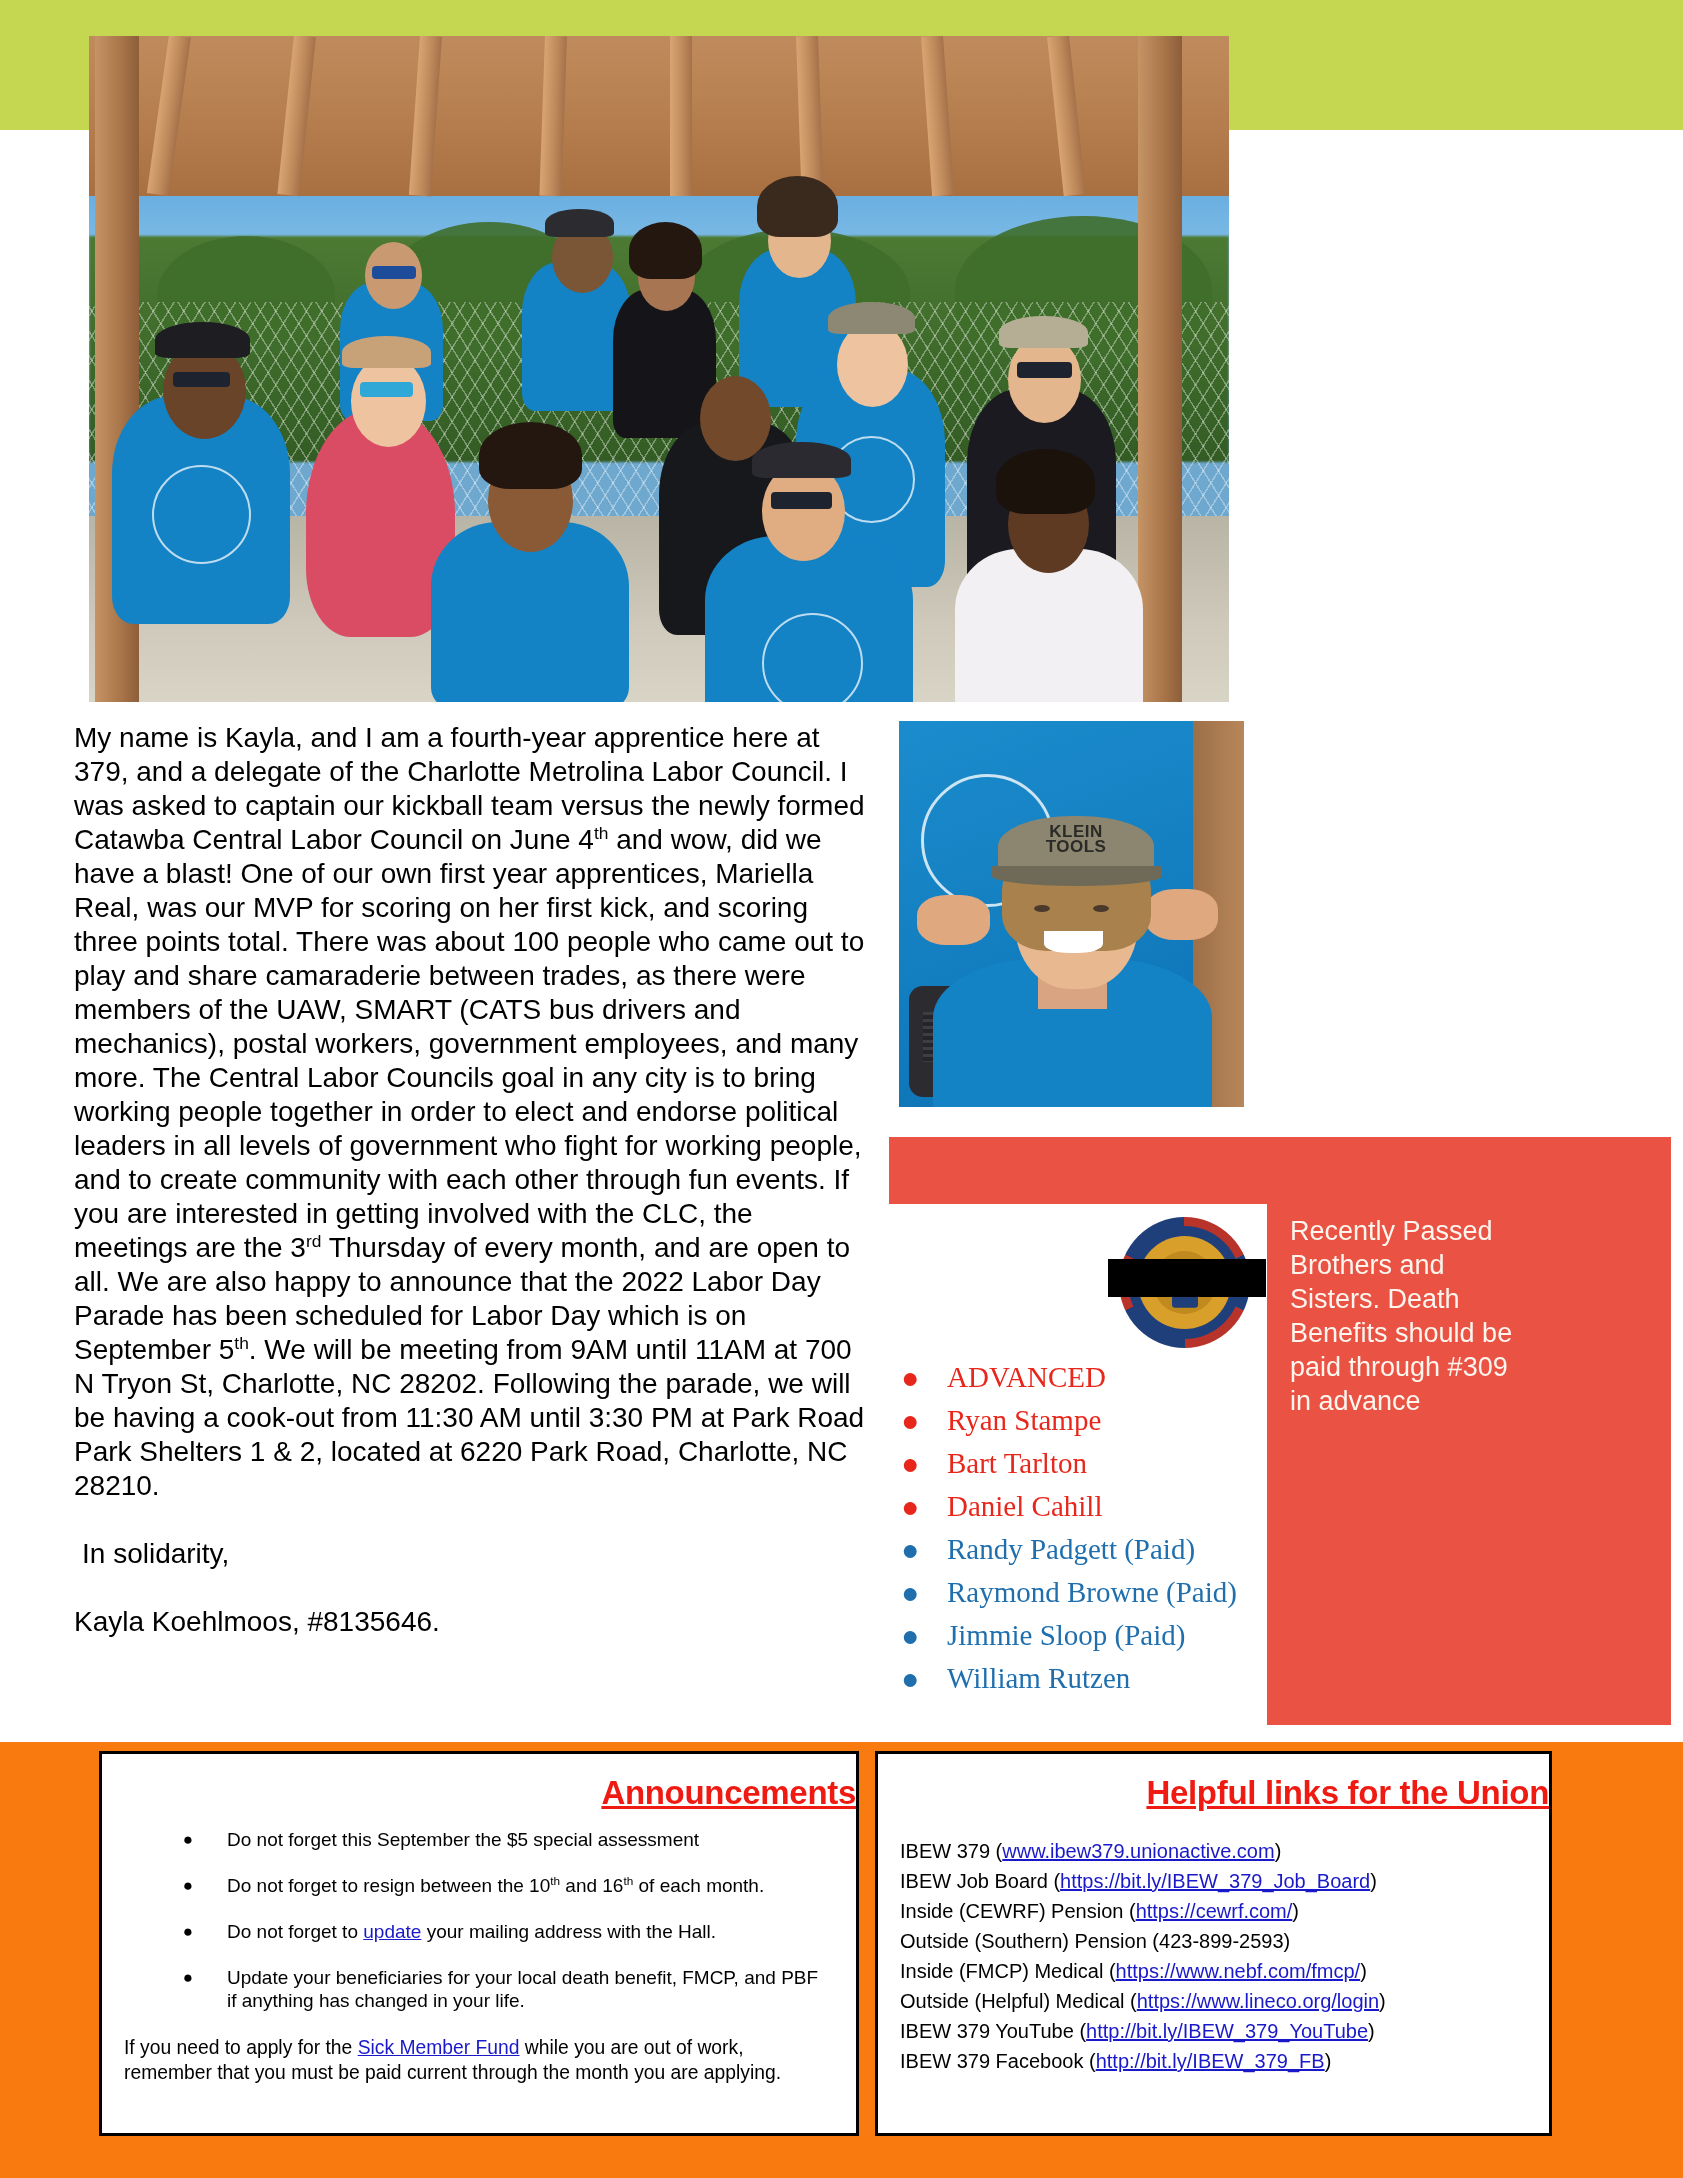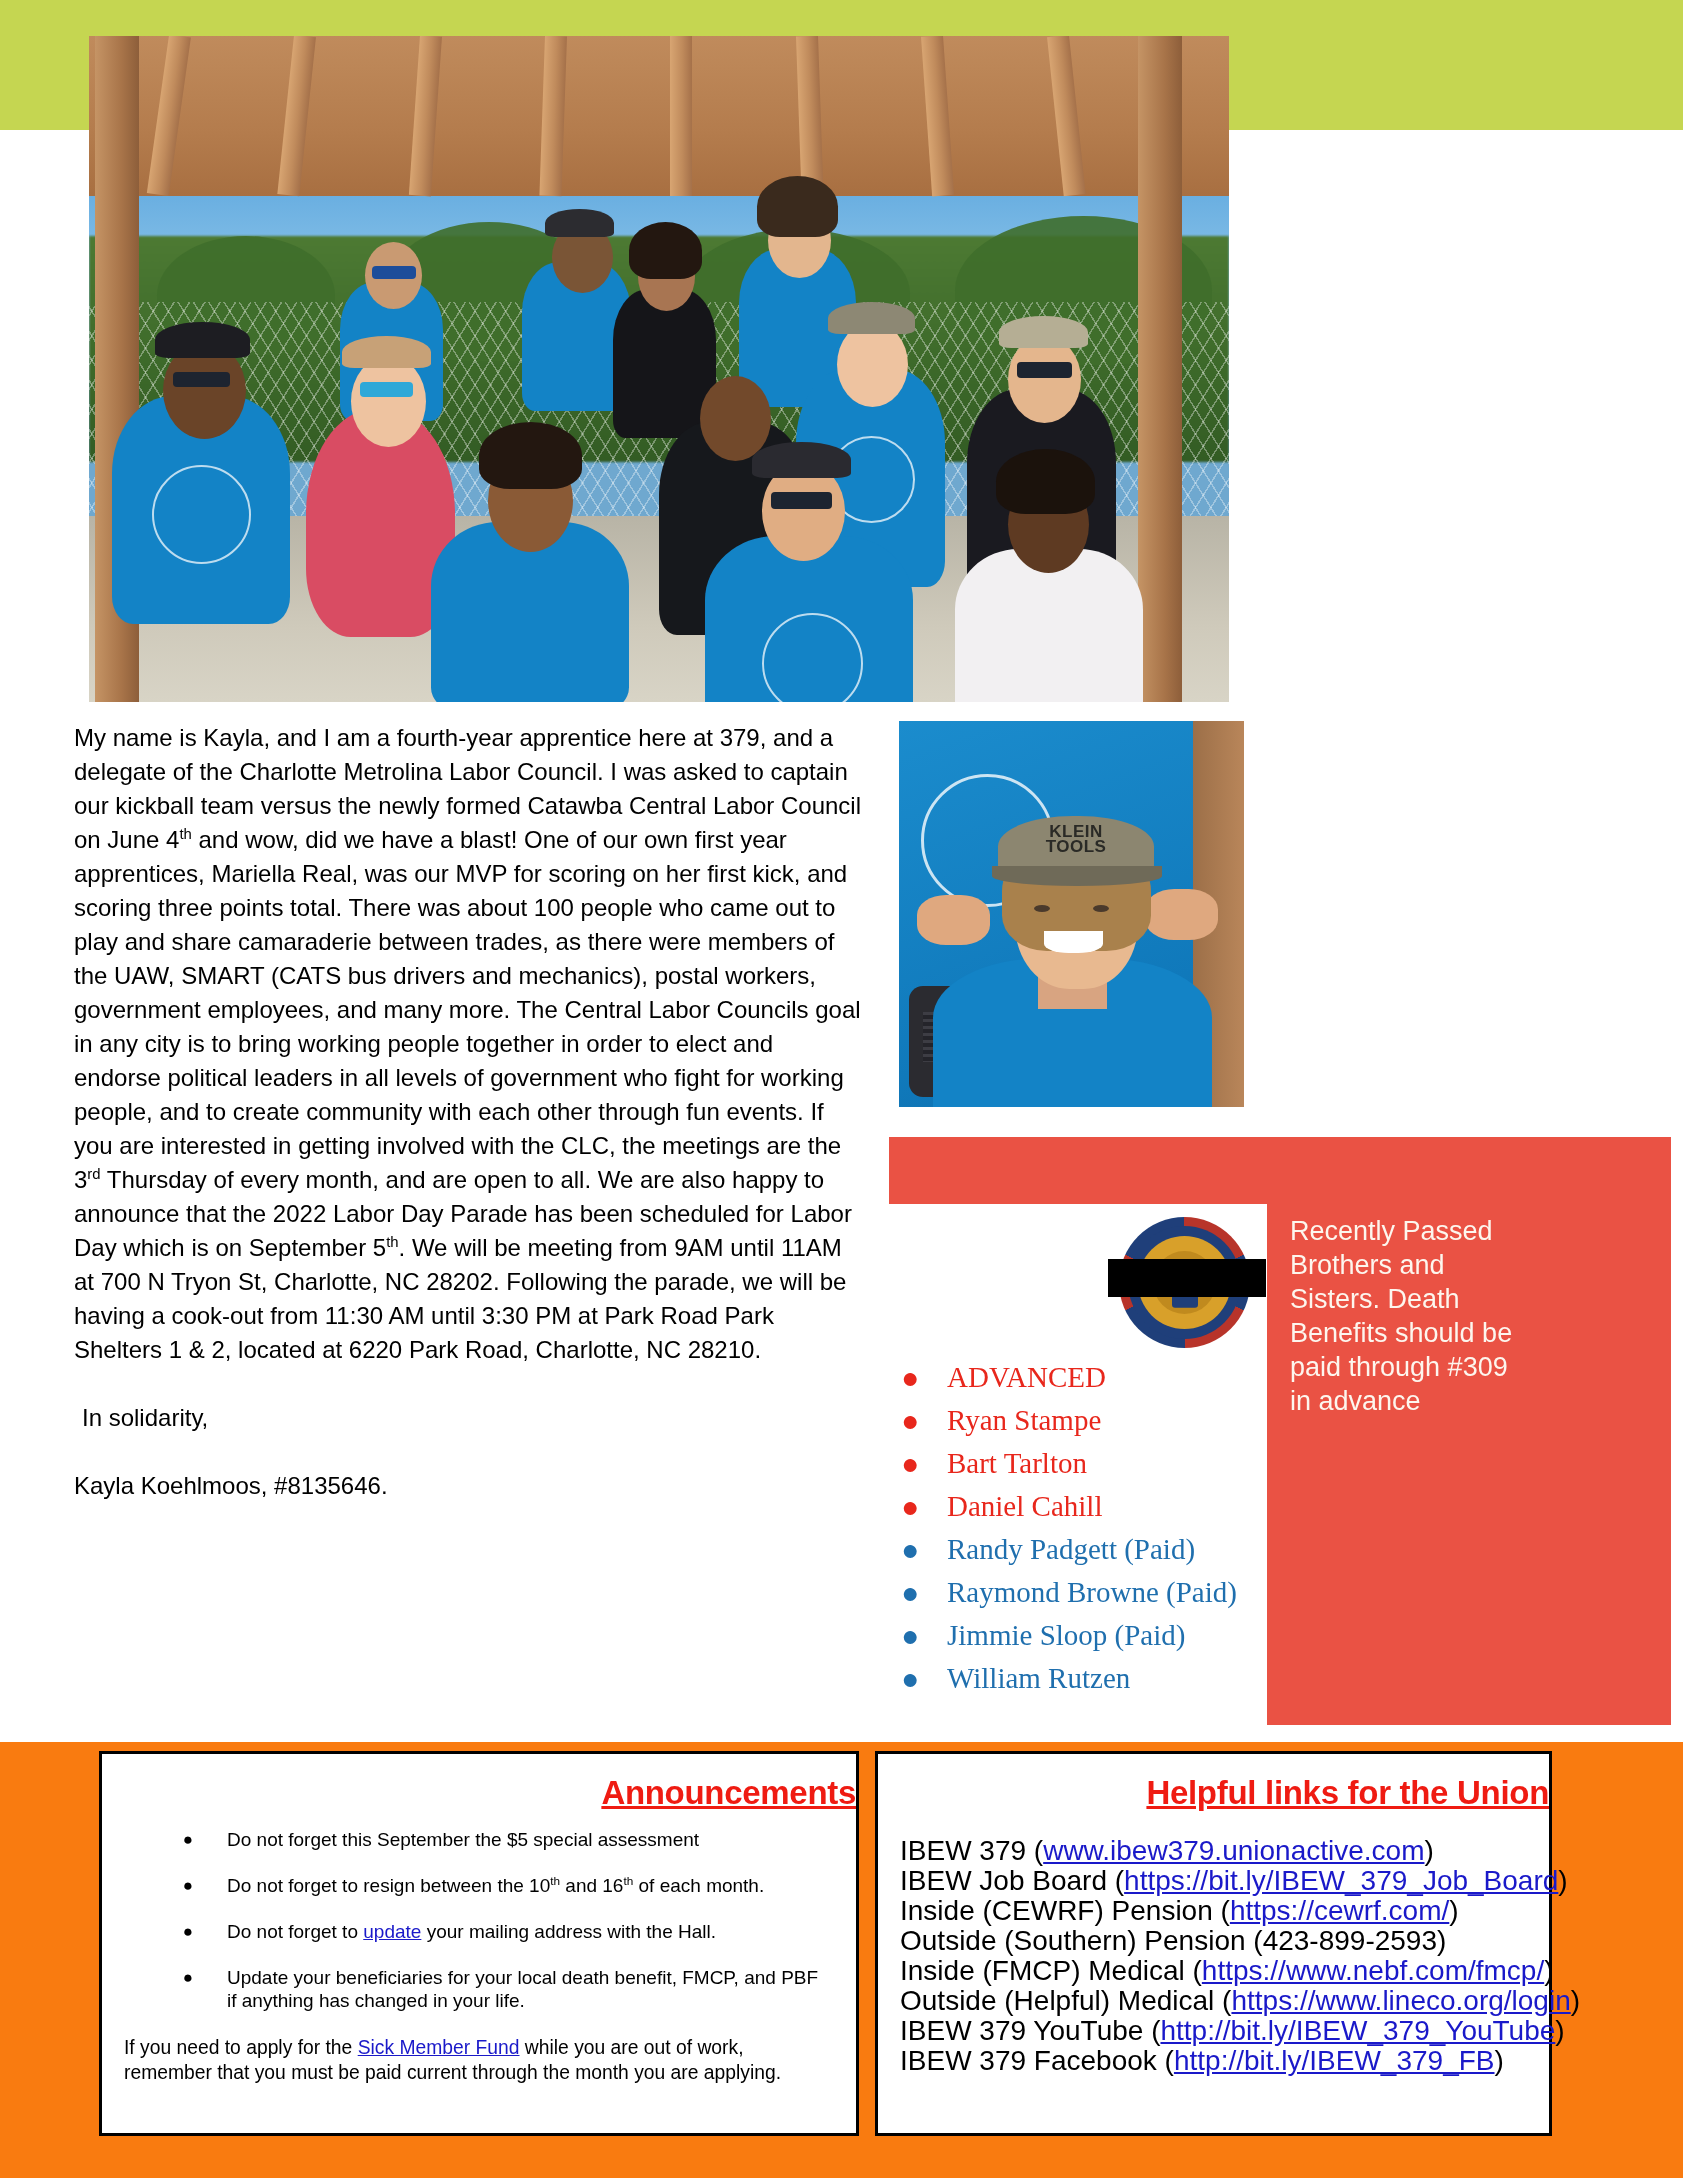--- a/index.html
+++ b/index.html
@@ -86,21 +86,21 @@
     background:#ffffff;border-radius:0 0 42% 42%;}
   .portrait .hand{position:absolute;background:#dfa87f;border-radius:40%;}
   .portrait .speaker{position:absolute;left:10px;bottom:10px;width:117px;height:111px;
     background:#2b2b30;border-radius:14px;}
   .portrait .speaker:after{content:"";position:absolute;left:14px;top:26px;width:77px;height:50px;
     background:repeating-linear-gradient(180deg,#3d3d44 0 3px,#24242a 3px 7px);}
 
   
   .letter{
     position:absolute;left:74px;top:721px;width:792px;
-    font-size:24px;line-height:34px;color:#000;
+    font-size:28px;line-height:34px;color:#000;
   }
   .letter p{margin:0 0 0 0;}
   .letter .gap{height:34px;}
   .letter .indent{padding-left:8px;}
   sup{font-size:.62em;vertical-align:super;line-height:0;}
 
   
   .red-banner{
     position:absolute;left:889px;top:1137px;width:782px;height:67px;
     background:#ea5244;
@@ -153,21 +153,21 @@
     text-align:right;color:#ef1b12;font-weight:bold;font-size:33px;
     text-decoration:underline;margin-top:20px;letter-spacing:-0.3px;
   }
   .ann-list{margin:16px 0 0 0;padding:0;list-style:none;font-size:19px;line-height:23px;color:#000;}
   .ann-list li{display:flex;margin:0 0 23px 0;padding:0 26px 0 0;}
   .ann-list li .bl{flex:0 0 91px;text-align:right;padding-right:34px;font-size:17px;}
   .ann-list li .tx{flex:1 1 auto;}
   .ann-foot{font-size:19.3px;line-height:25px;color:#000;padding:0 34px 0 22px;}
   .lnk{color:#1a19c9;text-decoration:underline;}
   .links-list{margin:24px 0 0 0;padding:0 10px 16px 22px;list-style:none;
-    font-size:28px;line-height:30px;color:#000;}
+    font-size:20px;line-height:30px;color:#000;}
   .links-list li{white-space:nowrap;}
 </style>
 </head>
 <body>
 
 <div class="olive-band"></div>
 
 <div class="hero-photo">
   <div class="sky"></div>
   <div class="cloud" style="left:12%;top:16%;width:129px;height:44px;"></div>

